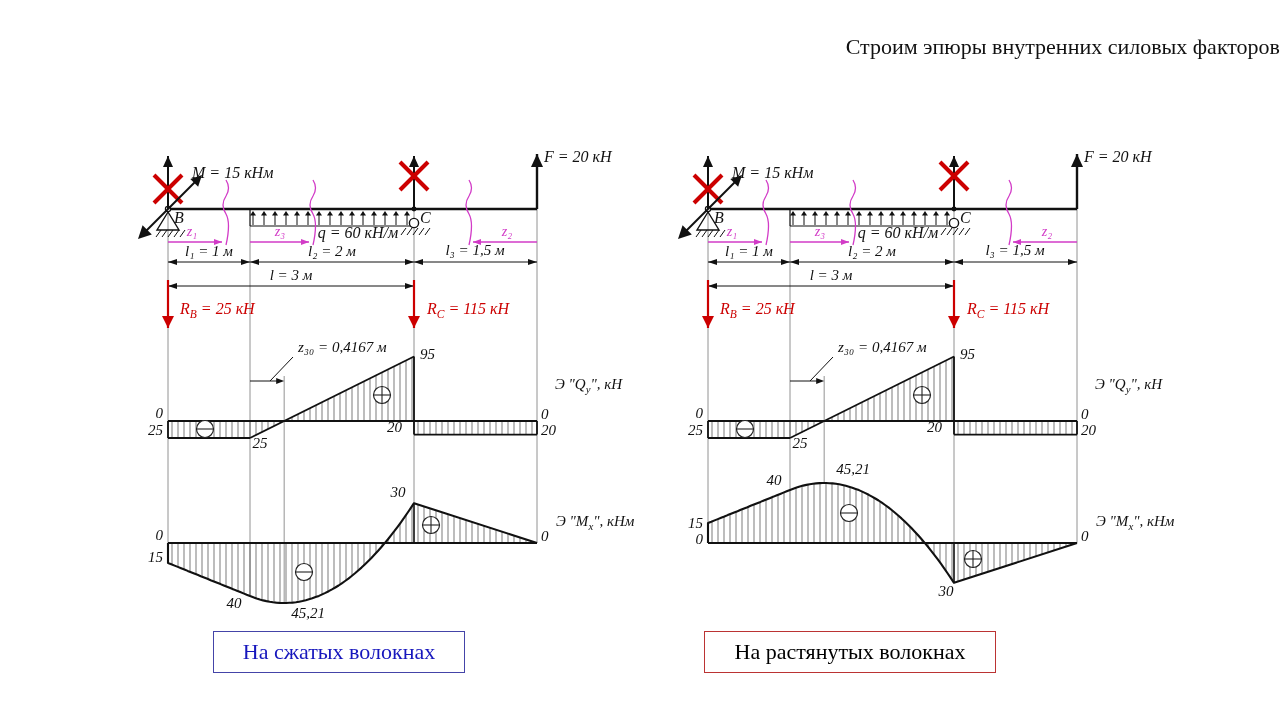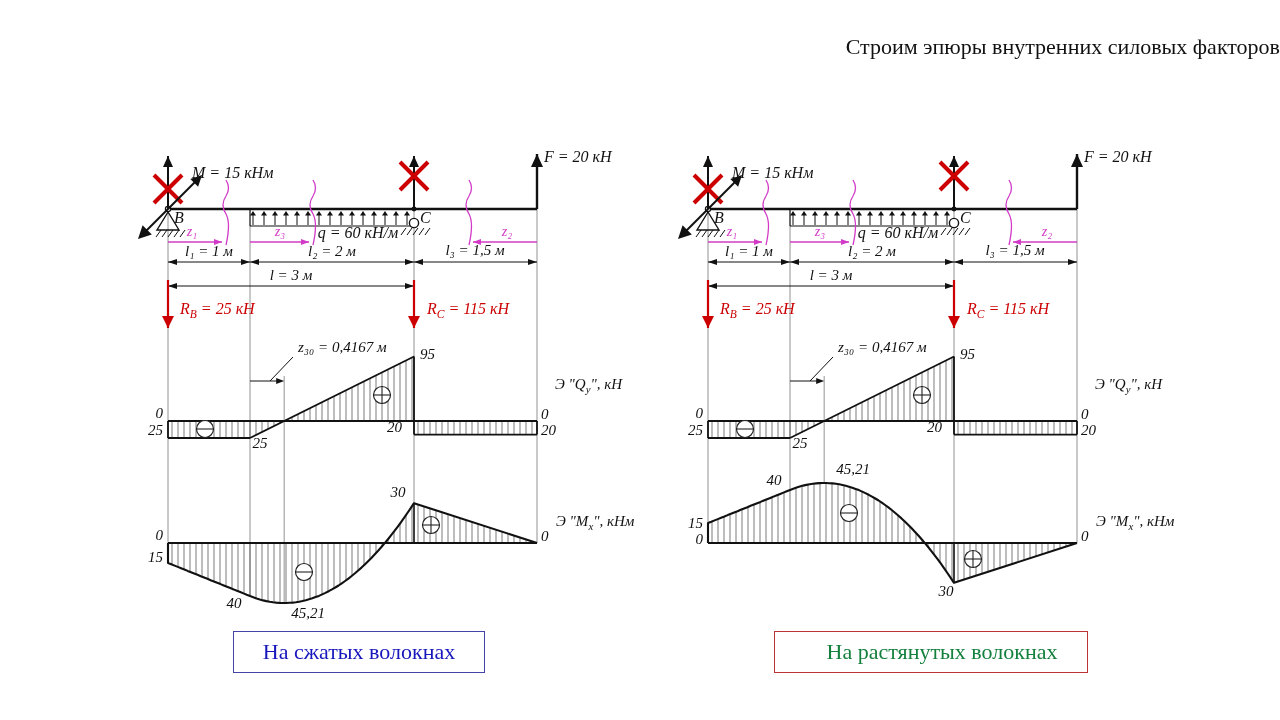--- a/index.html
+++ b/index.html
@@ -4,22 +4,22 @@
 <style>
   html,body{margin:0;padding:0;background:#fff;}
   .page{position:relative;width:1280px;height:720px;background:#fff;overflow:hidden;
         font-family:"Liberation Serif","DejaVu Serif",serif;}
   .title{position:absolute;top:34px;left:0;width:1280px;text-align:right;
          font-size:22px;color:#111;}
   svg.fig{position:absolute;top:128px;width:530px;height:505px;}
   #fig-left{left:130px;} #fig-right{left:670px;}
   .caption{position:absolute;top:631px;height:40px;display:flex;align-items:center;
            justify-content:center;font-size:22px;background:#fff;}
-  .caption.blue{left:213px;width:250px;border:1.5px solid #4444a8;color:#1717bd;margin-left:20px;}
-  .caption.red{left:774px;width:290px;border:1.5px solid #bb3333;color:#15803d;padding-left:22px;}
+  .caption.blue{left:213px;width:250px;border:1.5px solid #4444a8;color:#1717bd;}
+  .caption.red{left:704px;width:290px;border:1.5px solid #bb3333;color:#000000;}
 </style>
 </head>
 <body>
 
 <div class="page">
   <div class="title">Строим эпюры внутренних силовых факторов</div>
   <svg id="fig-left" class="fig" viewBox="0 0 530 505">
       <g>
         <line x1="38" y1="81" x2="38" y2="415" stroke-width="0.8" stroke="#777"></line>
         <line x1="120" y1="81" x2="120" y2="468.08" stroke-width="0.8" stroke="#777"></line>

